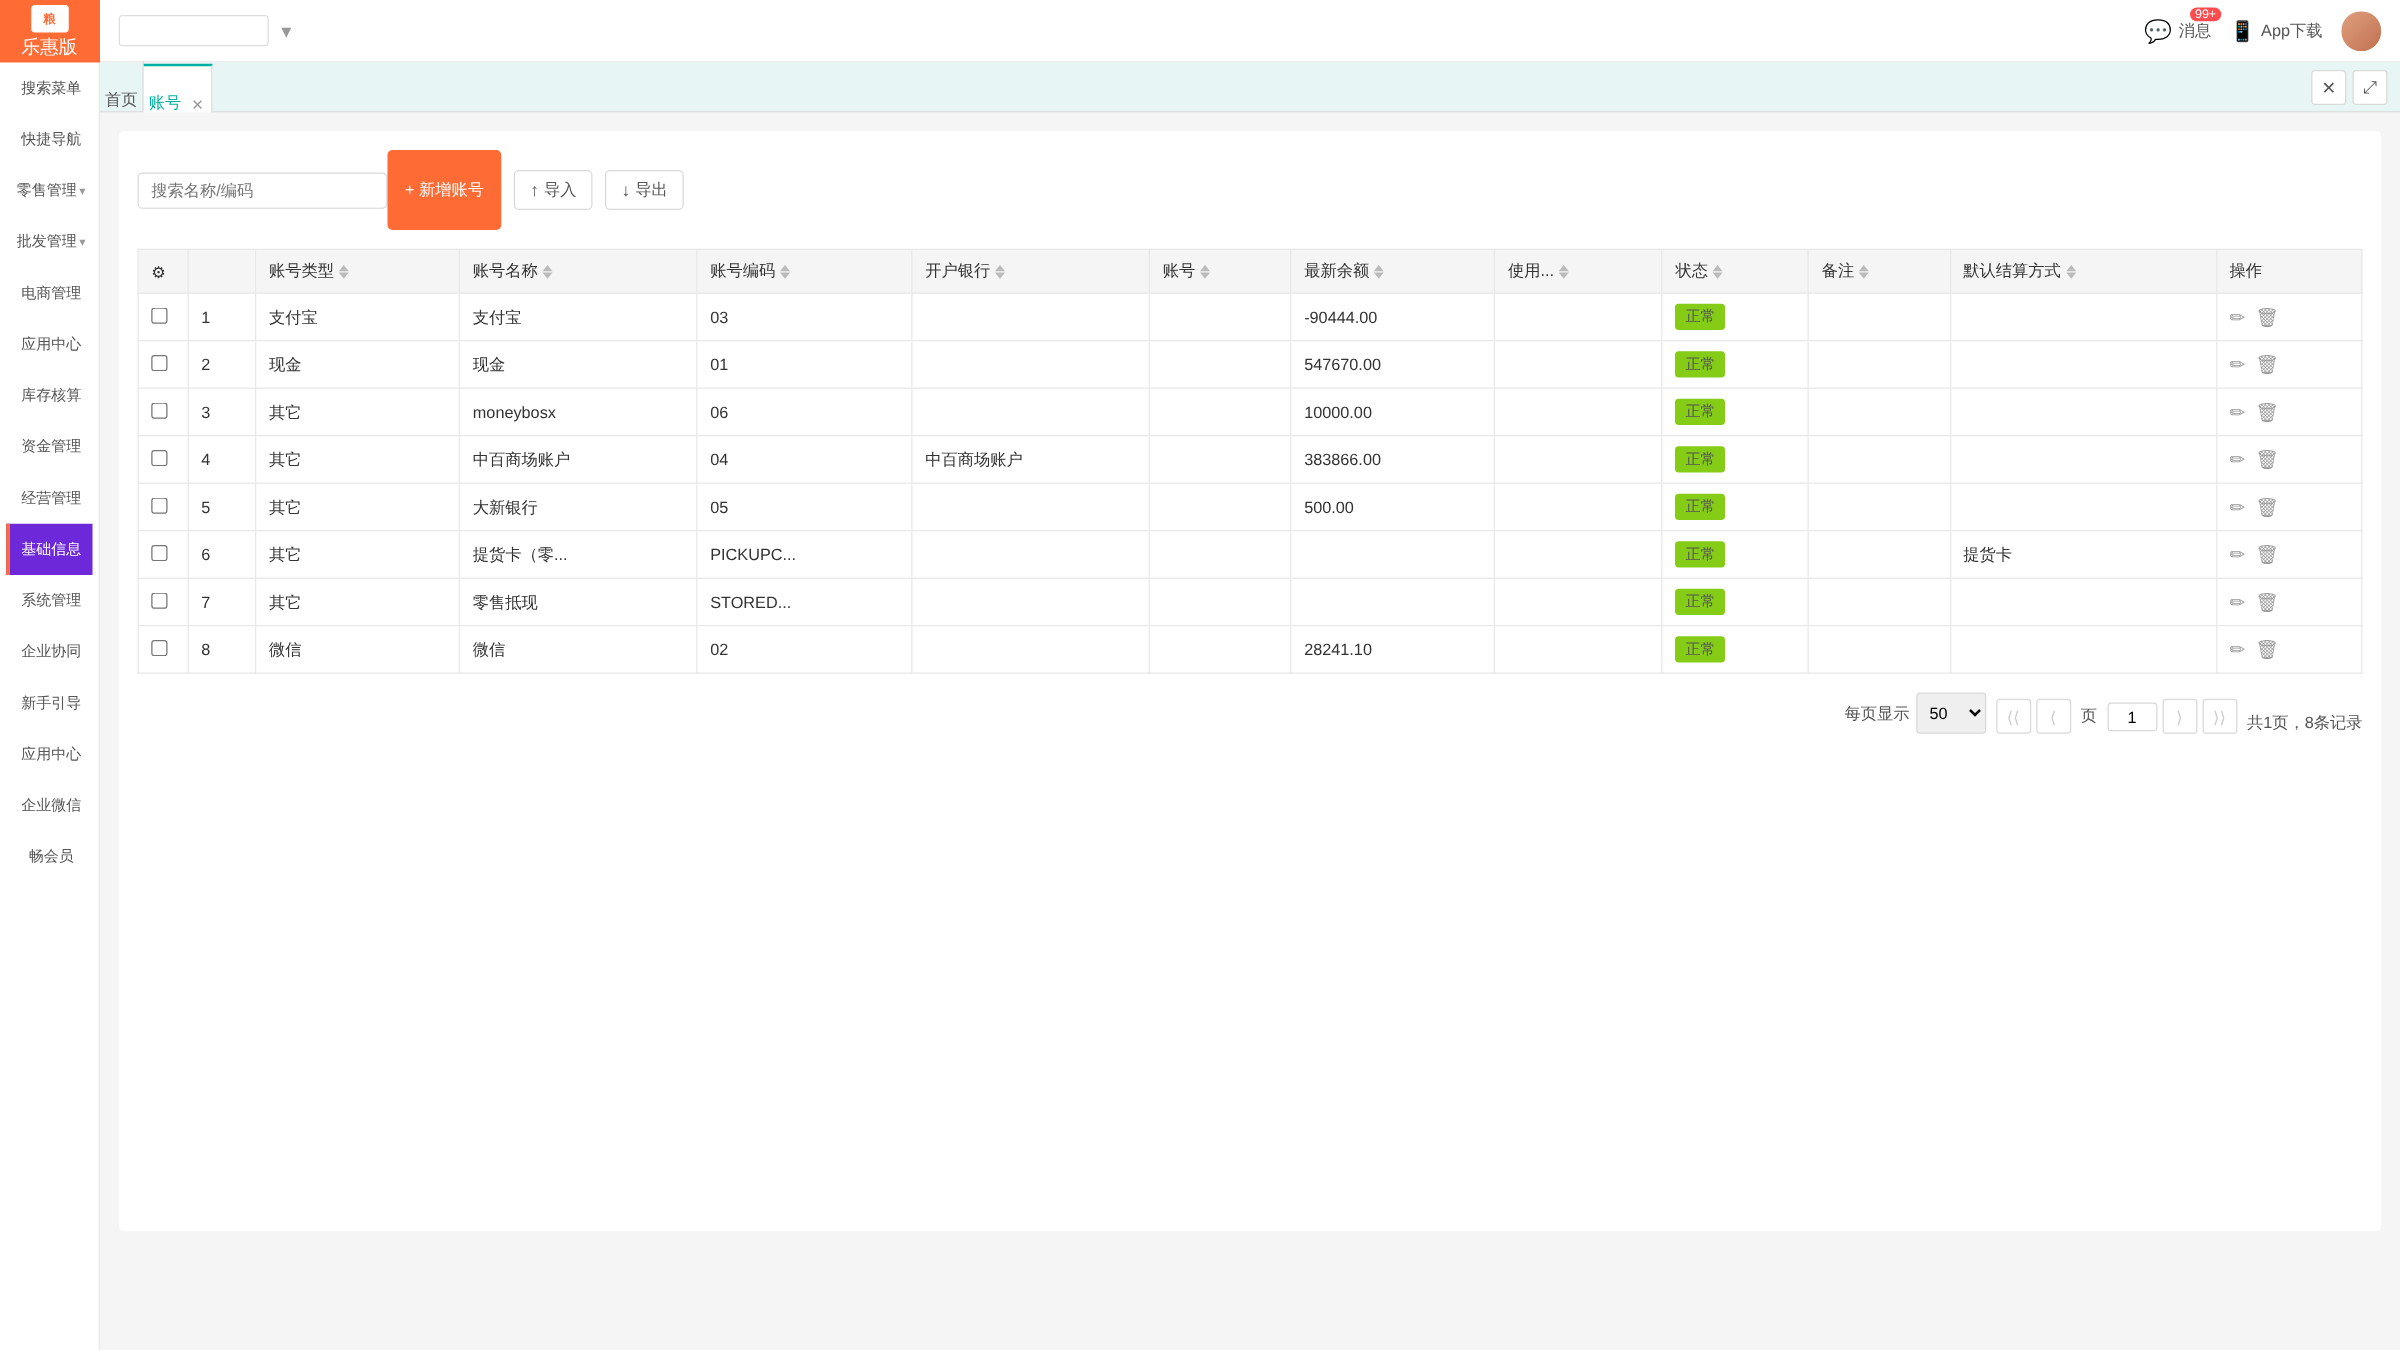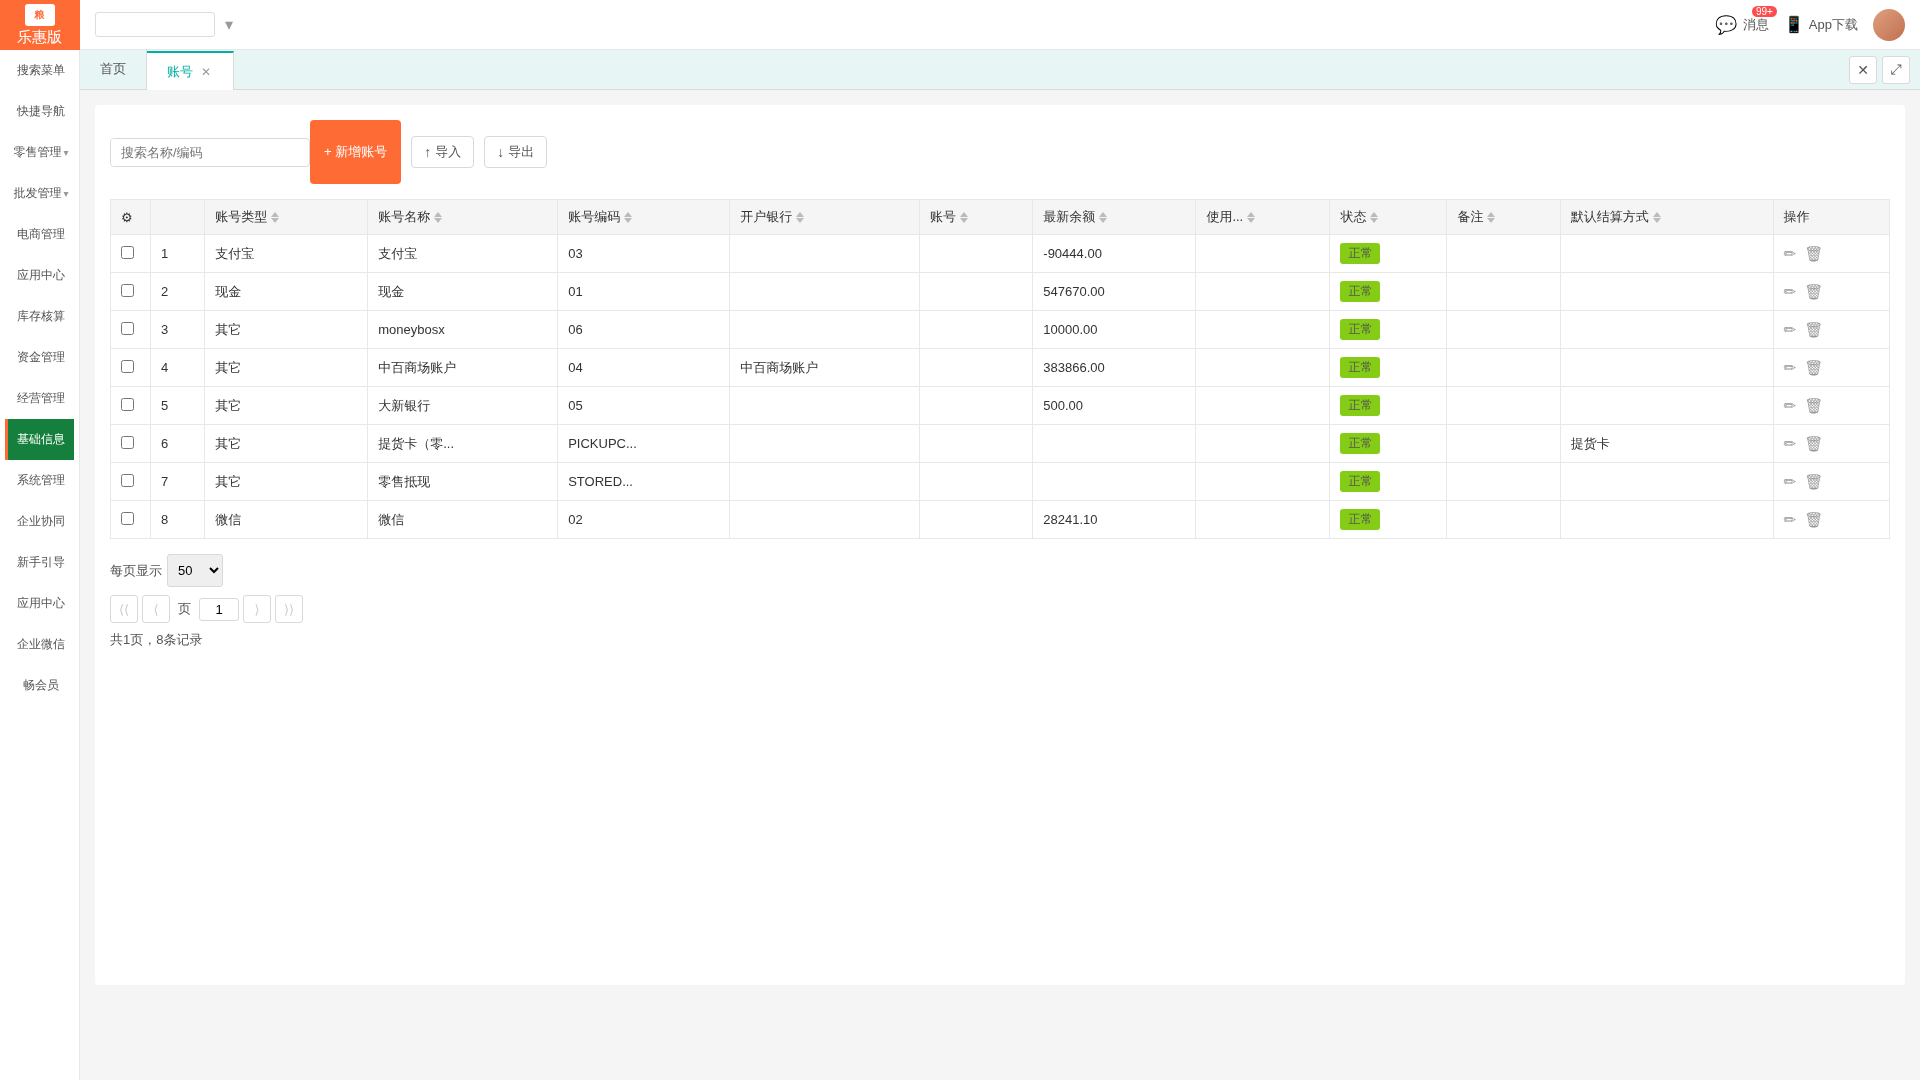--- a/index.html
+++ b/index.html
@@ -45,21 +45,21 @@
     .sidebar-nav-item {
       width: 100%;
       padding: 12px 5px;
       text-align: center;
       cursor: pointer;
       color: #555;
       font-size: 12px;
       transition: background 0.2s;
       border-left: 3px solid transparent;
     }
-    .sidebar-nav-item.active { background: #15803d; color: #fff; border-left-color: #ff6b35; }
+    .sidebar-nav-item.active { background: #6d28d9; color: #fff; border-left-color: #ff6b35; }
     .sidebar-nav-item .nav-arrow {
       font-size: 10px;
       color: #999;
       display: inline-block;
       margin-left: 2px;
     }
 
     
     .main {
       flex: 1;
@@ -136,23 +136,23 @@
       height: 40px;
       background: #e8f5f5;
       display: flex;
       align-items: center;
       padding: 0 0;
       border-bottom: 1px solid #d9d9d9;
       flex-shrink: 0;
     }
     .tab {
       height: 40px;
-      padding: 0 20px;
-      display: flex;
-      align-items: center;
+      padding: 0 4px;
+      display: flex;
+      align-items: flex-end;
       cursor: pointer;
       font-size: 13px;
       color: #555;
       border-right: 1px solid #d9d9d9;
       gap: 6px;
     }
     .tab.active {
       background: #fff;
       color: #00b0a0;
       border-top: 2px solid #00b0a0;
@@ -331,27 +331,26 @@
     }
     .action-icon {
       cursor: pointer;
       color: #999;
       font-size: 15px;
     }
 
     
     .pagination {
       display: flex;
-      align-items: flex-start;
+      align-items: flex-end;
       justify-content: flex-end;
       padding: 15px 0 5px 0;
       gap: 8px;
       font-size: 13px;
       color: #555;
-      flex-direction: column;
     }
     .page-size-select {
       display: flex;
       align-items: center;
       gap: 5px;
     }
     .page-size-select select {
       border: 1px solid #d9d9d9;
       border-radius: 3px;
       padding: 7px 6px;

